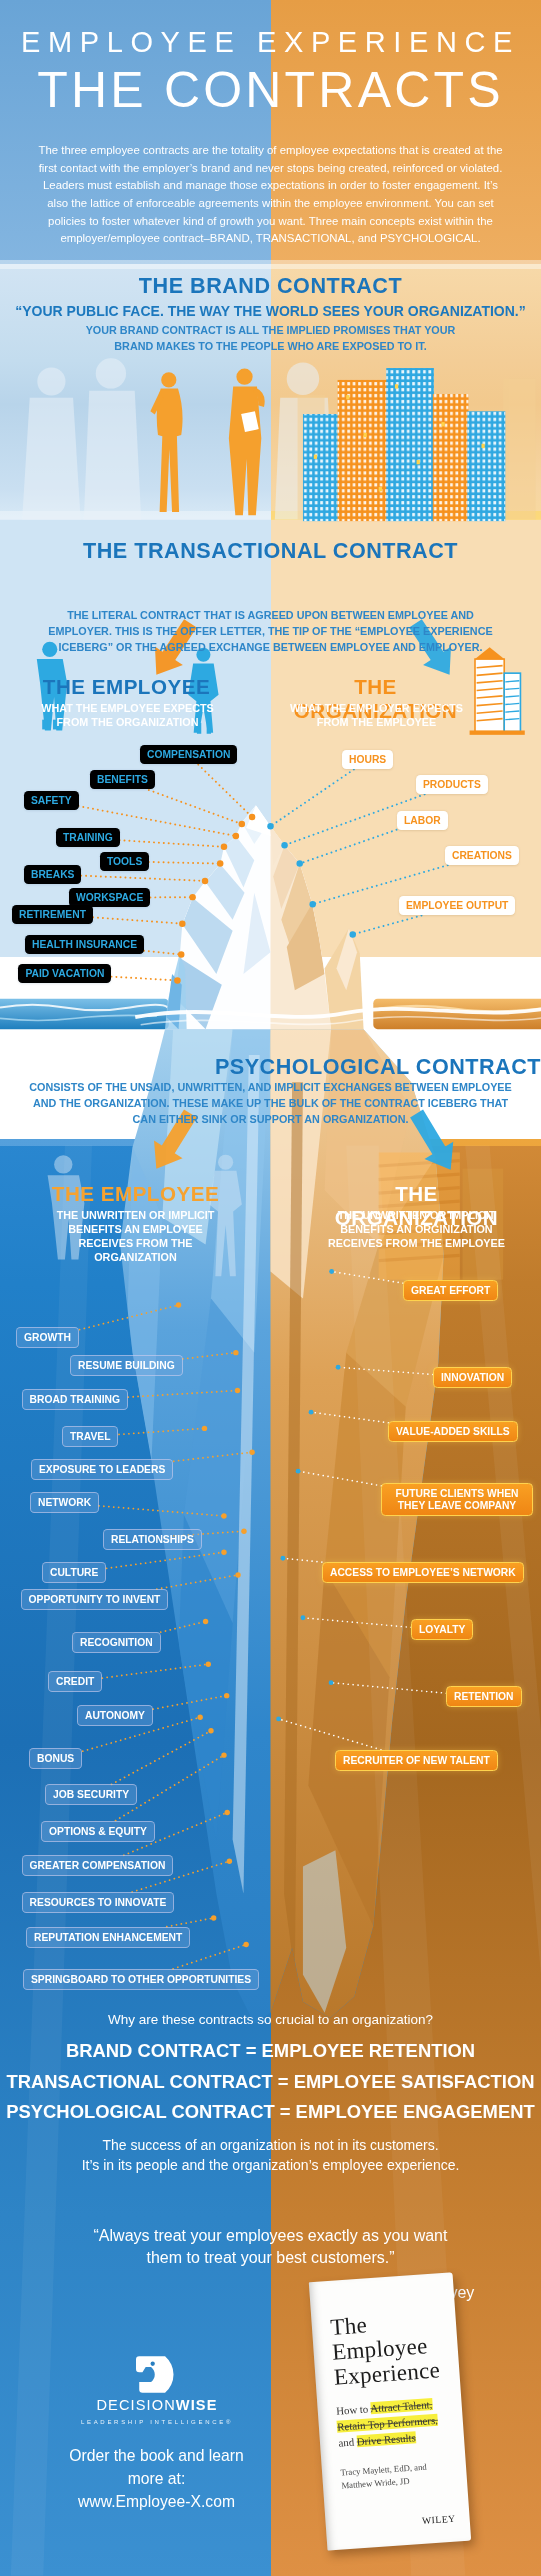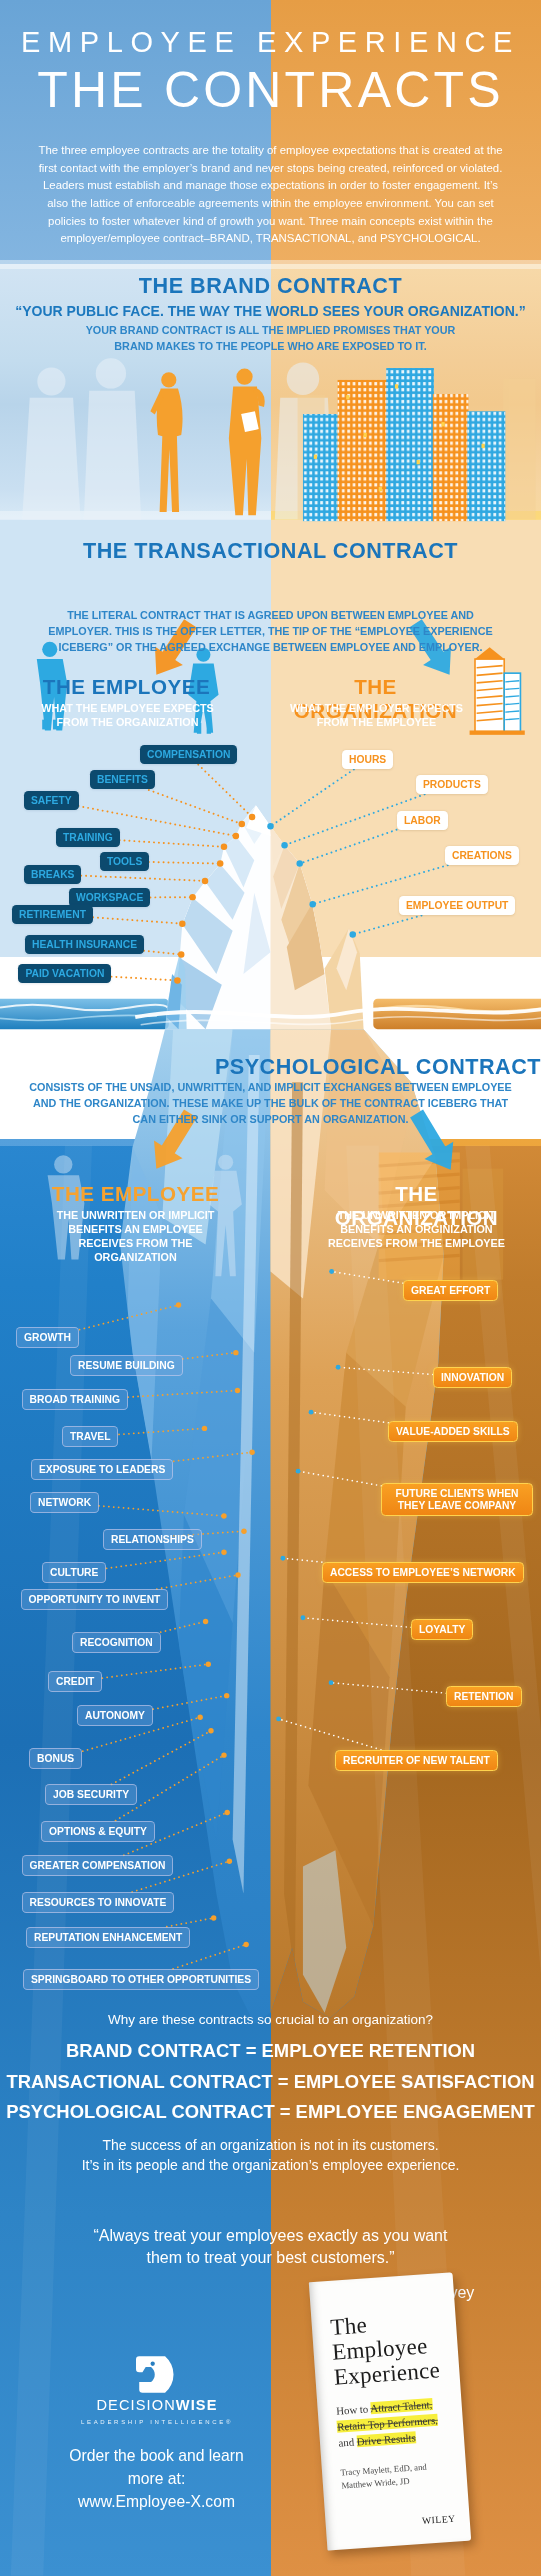--- a/index.html
+++ b/index.html
@@ -24,21 +24,21 @@
   
   .t-white{color:#ffffff;}
   .sec-head{font-weight:bold;color:#1b75bb;font-size:21.6px;letter-spacing:0.5px;}
   .sec-quote{font-weight:bold;color:#1c78be;font-size:14px;}
   .sec-desc{color:#2e86c8;font-size:10.8px;line-height:1.5;font-weight:bold;}
   .col-head{font-weight:bold;font-size:20.6px;letter-spacing:0.5px;}
   .col-sub{color:#ffffff;font-weight:bold;font-size:10.8px;line-height:1.3;}
   
   .lbl{position:absolute;font-weight:bold;font-size:10.3px;padding:3.8px 7px;border-radius:4.3px;
        white-space:nowrap;line-height:1.15;}
-  .tw-blue{background:#0c4a6e;color:#2da9e1;box-shadow:0 0.5px 2.2px rgba(40,80,120,.12);}
+  .tw-blue{background:#000000;color:#2da9e1;box-shadow:0 0.5px 2.2px rgba(40,80,120,.12);}
   .tw-orange{background:#ffffff;color:#f6921e;box-shadow:0 0.5px 2.2px rgba(120,80,20,.15);}
   .pl{background:rgba(118,168,222,.34);border:1.1px solid rgba(216,212,240,.55);color:#ffffff;}
   .pr{background:linear-gradient(180deg,#f9a023,#ef8614);border:1.1px solid #ffd34d;color:#ffffff;
       box-shadow:0 0 6.5px rgba(255,205,80,.35);}
   .wrapbox{white-space:normal;text-align:center;}
   
   #book{position:absolute;left:318px;top:2277px;width:144px;height:269px;background:#fdfdfc;
         transform:rotate(-4deg);box-shadow:3.2px 5.4px 9.7px rgba(60,30,0,.35), inset 7.6px 0 9.7px -6.5px rgba(0,0,0,.25);
         border-radius:1.1px 3.2px 3.2px 1.1px;}
   #book .inner{position:absolute;left:18.4px;top:35px;right:12px;font-family:"Liberation Serif", serif;color:#1c1c1c;}

